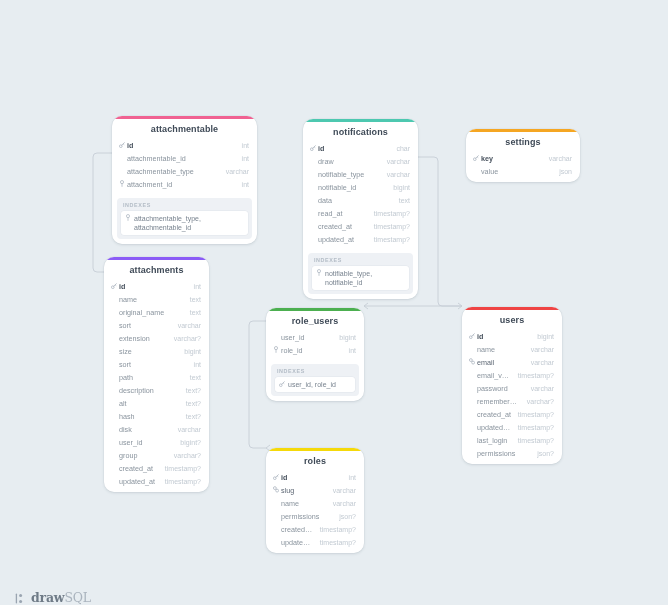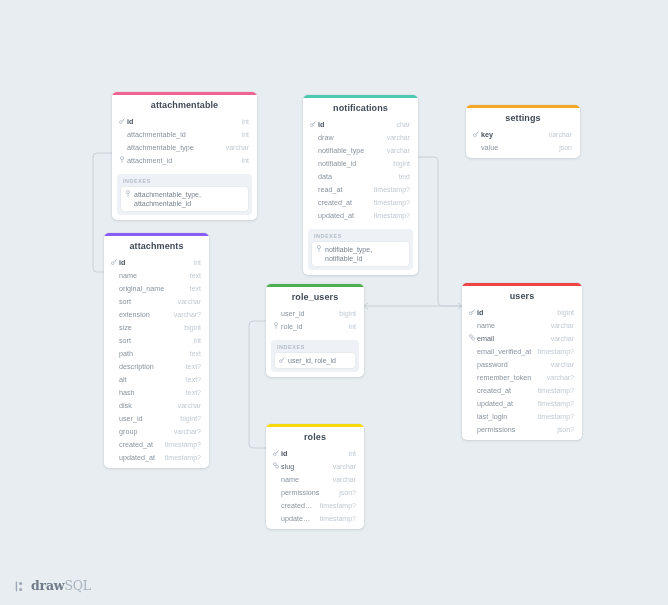--- a/index.html
+++ b/index.html
@@ -23,24 +23,25 @@
     position: absolute;
     left: 0;
     top: 0;
     width: 668px;
     height: 605px;
     pointer-events: none;
   }
   .table {
     position: absolute;
     background: #ffffff;
-    border-radius: 5px;
+    border-radius: 10px;
     box-shadow: 0 1px 3px rgba(40,60,80,0.13), 0 0 0 0.5px rgba(40,60,80,0.05);
     overflow: hidden;
     box-sizing: border-box;
+    margin-top: 24px;
   }
   .tbar {
     height: 3px;
     width: 100%;
   }
   .tname {
     text-align: center;
     font-size: 9px;
     font-weight: 700;
     color: #3f4a57;
@@ -113,21 +114,21 @@
   .idx-item .ic {
     width: 9px;
     flex: 0 0 9px;
     color: #aeb7c1;
     font-size: 6.5px;
     line-height: 9px;
   }
   .logo {
     position: absolute;
     left: 14px;
-    bottom: 12px;
+    bottom: 0;
     display: flex;
     align-items: center;
     gap: 4px;
   }
   .logo .mark {
     width: 13px;
     height: 13px;
     position: relative;
     flex: 0 0 13px;
   }
@@ -406,21 +407,21 @@
           <div class="idx-title">INDEXES</div>
           <div class="idx-item">
             <span class="ic"><svg width="6" height="6" viewBox="0 0 8 8">
                 <circle cx="2.4" cy="5.6" r="1.8" fill="none" stroke="currentColor" stroke-width="1"></circle>
                 <path d="M3.6 4.4 L7.2 0.9 M5.6 2.4 L6.6 3.3" stroke="currentColor" stroke-width="1" fill="none" stroke-linecap="round"></path>
               </svg></span>
             <span>user_id, role_id</span>
           </div>
         </div>
       </div>
-      <div class="table" style="left: 462px; top: 283px; width: 120px;">
+      <div class="table" style="left: 462px; top: 283px; width: 100px;">
         <div class="tbar" style="background: rgb(239, 68, 68);"></div>
         <div class="tname">users</div>
         <div class="cols">
           <div class="col pk">
             <span class="ic"><svg width="6" height="6" viewBox="0 0 8 8">
                 <circle cx="2.4" cy="5.6" r="1.8" fill="none" stroke="currentColor" stroke-width="1"></circle>
                 <path d="M3.6 4.4 L7.2 0.9 M5.6 2.4 L6.6 3.3" stroke="currentColor" stroke-width="1" fill="none" stroke-linecap="round"></path>
               </svg></span>
             <span class="cn">id</span>
             <span class="ct">bigint</span>

